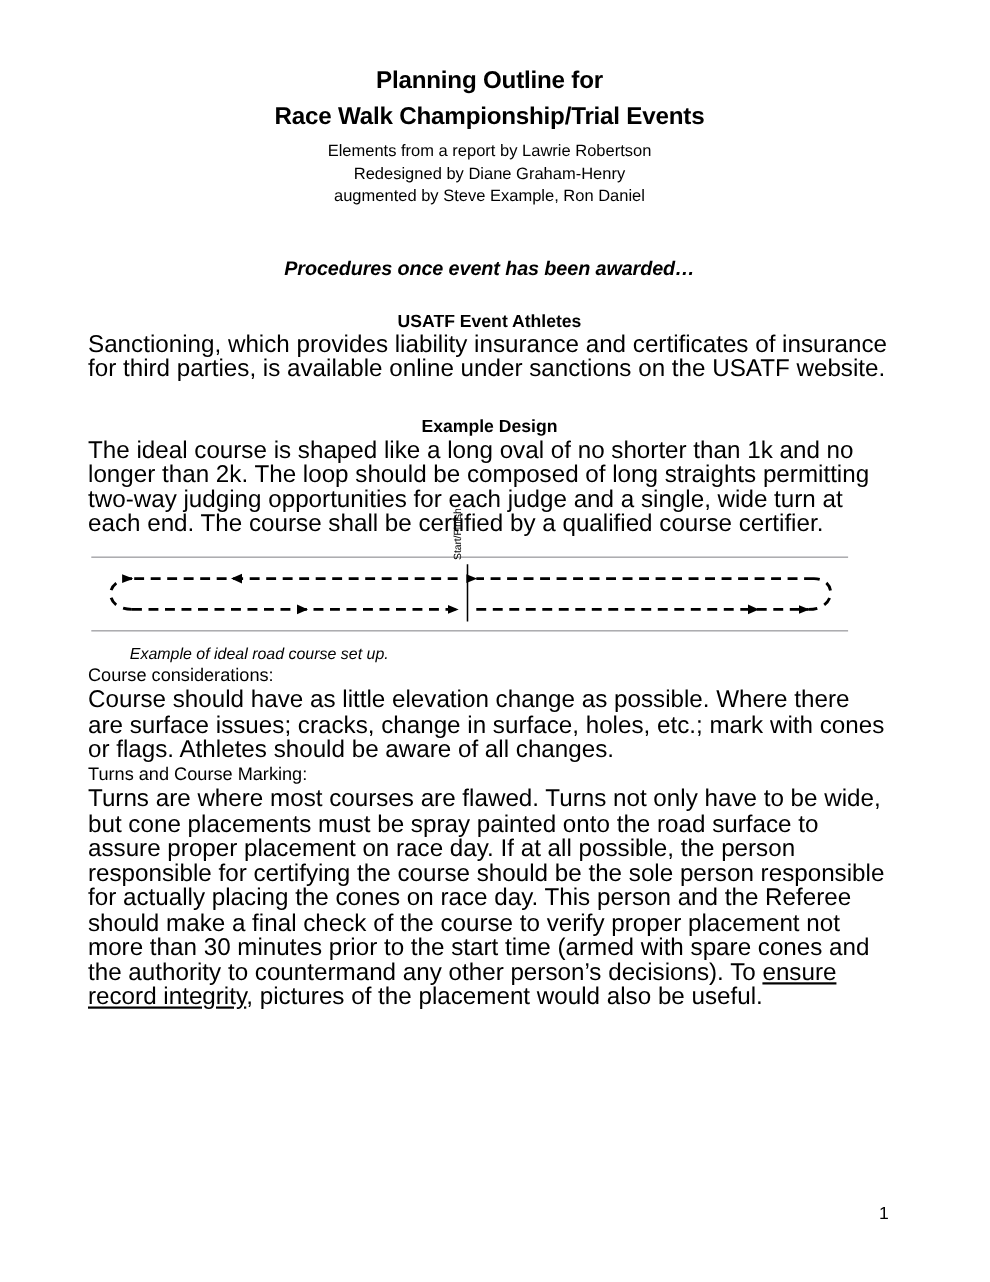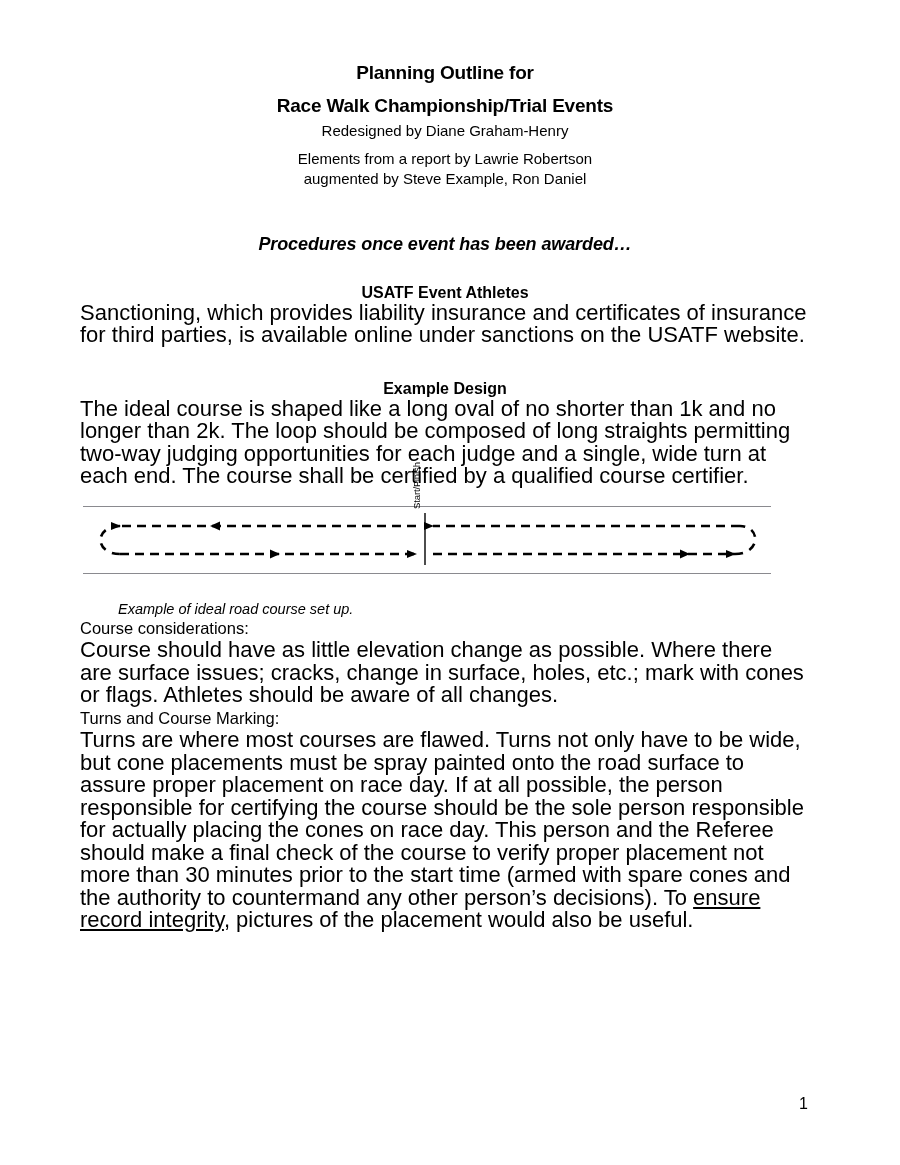--- a/index.html
+++ b/index.html
@@ -29,21 +29,21 @@
     width: 730px;
   }
 
   
   .title-block {
     text-align: center;
     padding-top: 58px;
   }
   .doc-title-1,
   .doc-title-2 {
-    font-size: 19px;
+    font-size: 22px;
     font-weight: bold;
     line-height: 30px;
     letter-spacing: -0.2px;
   }
   .doc-title-2 {
     margin-top: 3px;
   }
   .byline {
     font-size: 15px;
     line-height: 20.5px;
@@ -121,43 +121,43 @@
     transform: rotate(-90deg);
     transform-origin: left top;
     font-size: 9.5px;
     line-height: 12px;
     letter-spacing: -0.1px;
     white-space: nowrap;
   }
   .caption {
     font-size: 14.5px;
     font-style: italic;
-    margin-top: 27px;
+    margin-top: 13px;
     margin-left: 38px;
   }
 
   
   .page-number {
     position: absolute;
     right: 92px;
     top: 1095px;
     font-size: 16px;
   }
 </style>
 </head>
 <body>
 
 <div class="page">
   <div class="content">
 
     <div class="title-block">
       <div class="doc-title-1">Planning Outline for</div>
       <div class="doc-title-2">Race Walk Championship/Trial Events</div>
+      <div class="byline">Elements from a report by Lawrie Robertson</div>
       <div class="byline" style="margin-top:0">Redesigned by Diane Graham-Henry</div>
-      <div class="byline">Elements from a report by Lawrie Robertson</div>
       <div class="byline" style="margin-top:0">augmented by Steve Example, Ron Daniel</div>
     </div>
 
     <div class="h-section">Procedures once event has been awarded…</div>
 
     <div class="h-sub">USATF Event Athletes</div>
 
     <p class="body sp-30">Sanctioning, which provides liability insurance and certificates of insurance for third parties, is available online under sanctions on the USATF website.</p>
 
 

